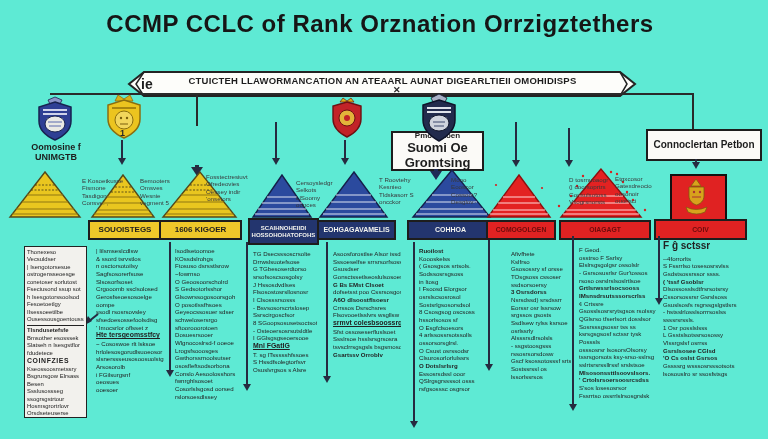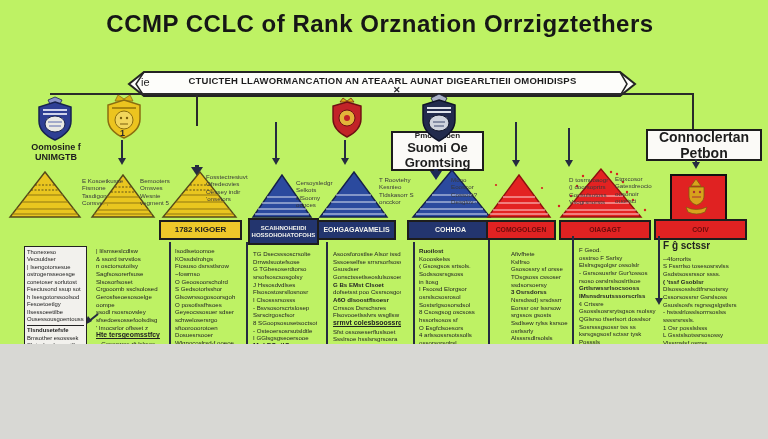--- a/index.html
+++ b/index.html
@@ -1,23 +1,23 @@
 <!DOCTYPE html>
 <html><head>
 <meta charset="utf-8">
 <style>
   html,body{margin:0;padding:0;background:#d8d8d4;}
-  .canvas{position:relative;width:768px;height:344px;background:#bef264;overflow:hidden;
+  .canvas{position:relative;width:768px;height:439px;background:#5eead4;overflow:hidden;
           font-family:"Liberation Sans",sans-serif;color:#1d1d1d;}
   .abs{position:absolute;}
   .ctr{text-align:center;}
   .title{font-size:24px;font-weight:bold;letter-spacing:.5px;color:#161616;}
   .subtitle{font-size:16px;font-weight:bold;letter-spacing:9px;color:#c42127;}
   .banner-text{font-size:9.5px;font-weight:bold;color:#1d1d1d;letter-spacing:.2px;}
-  .banner-tag{font-size:11px;font-weight:normal;}
+  .banner-tag{font-size:14px;font-weight:bold;}
   .hline{background:#2a2a2a;height:2px;}
   .vline{background:#2a2a2a;width:2px;}
   .obox{border:2px solid #1d1d1d;background:#fbfaf7;display:flex;flex-direction:column;
         align-items:center;justify-content:center;text-align:center;line-height:1.15;}
   .obox .l1{font-size:8px;font-weight:bold;}
   .obox .l2{font-size:10px;font-weight:bold;}
   .crest-label{font-size:9px;font-weight:bold;line-height:1.15;}
   .mark{font-size:9px;font-weight:bold;color:#2a2a2a;}
   .arr{position:absolute;width:2px;background:#262b40;}
   .arr::after{content:"";position:absolute;left:50%;transform:translateX(-50%);bottom:-7px;
@@ -108,21 +108,21 @@
   <div class="abs obox" style="left:391px;top:131px;width:89px;height:36px;">
     <div class="l1">Pmoukaoen</div>
     <div class="l2" style="font-size:13px;">Suomi Oe Gromtsing</div>
   </div>
   <div class="arr t n" style="left:434px;top:169px;height:8px;"></div>
 
   <div class="arr" style="left:515px;top:122px;height:42px;"></div>
   <div class="arr" style="left:568px;top:128px;height:36px;"></div>
 
   <div class="abs obox" style="left:646px;top:129px;width:112px;height:28px;">
-    <div class="l2" style="font-size:14px;">Connoclertan Petbon</div>
+    <div class="l2" style="font-size:10px;">Connoclertan Petbon</div>
   </div>
   <div class="arr" style="left:695px;top:159px;height:7px;"></div>
 
   <svg class="abs" style="left:8px;top:170px;" width="74" height="49">
     <polygon points="37,2 2,47 72,47" fill="#e9c61f" stroke="#55491a" stroke-width="1.4"></polygon>
     <path d="M27 15 h20 M23 20 h28" stroke="#3c3517" stroke-width="0.8" stroke-dasharray="2,1.5"></path>
     <path d="M19 25 h36 M14 32 h46 M8 39 h58 M4 44 h66" stroke="#8f7713" stroke-width="1.1"></path>
   </svg>
   <svg class="abs" style="left:90px;top:173px;" width="66" height="46">
     <polygon points="33,2 2,44 64,44" fill="#e9c61f" stroke="#55491a" stroke-width="1.4"></polygon>
@@ -171,21 +171,22 @@
     <svg width="49" height="40">
       <path d="M24 3 L29 10 L19 10 Z" fill="#d8a21c" stroke="#7a5a0e" stroke-width="0.7"></path>
       <path d="M17 11 h15 v9 c0 5 -4 8 -7.5 9 c-3.5 -1 -7.5 -4 -7.5 -9 Z" fill="#d8a21c" stroke="#7a5a0e" stroke-width="0.8"></path>
       <circle cx="22" cy="16" r="1.2" fill="#a33"></circle>
         <circle cx="28" cy="16" r="1.2" fill="#a33"></circle>
       <path d="M20 21 h9" stroke="#a33" stroke-width="1"></path>
       <path d="M14 31 q10 5 21 0 l-2 5 q-8.5 4 -17 0 Z" fill="#d8a21c" stroke="#7a5a0e" stroke-width="0.7"></path>
     </svg>
   </div>
 
-  <div class="tier gold" style="left:159px;top:220px;width:79px;height:16px;">1782 KIGOER</div>
+  <div class="tier gold" style="left:88px;top:220px;width:70px;height:16px;">SOUOISTEGS</div>
+  <div class="tier gold" style="left:159px;top:220px;width:79px;height:16px;">1606 KIGOER</div>
   <div class="tier navy" style="left:248px;top:218px;width:67px;height:23px;font-size:6px;">SCAIHNOHEIIDI
 HOSSOHOHATOFOHS</div>
   <div class="tier navy" style="left:317px;top:220px;width:75px;height:16px;">EOHGAGAVAMELIS</div>
   <div class="tier navy" style="left:407px;top:220px;width:83px;height:16px;">COHHOA</div>
   <div class="tier red" style="left:486px;top:220px;width:66px;height:16px;">COMOGOLOEN</div>
   <div class="tier red" style="left:559px;top:220px;width:88px;height:16px;">OIAGAGT</div>
   <div class="tier red" style="left:654px;top:219px;width:89px;height:17px;">COIV</div>
 
   <div class="note" style="left:82px;top:177px;width:58px;">
       <div>E Kosoetkusse</div>

